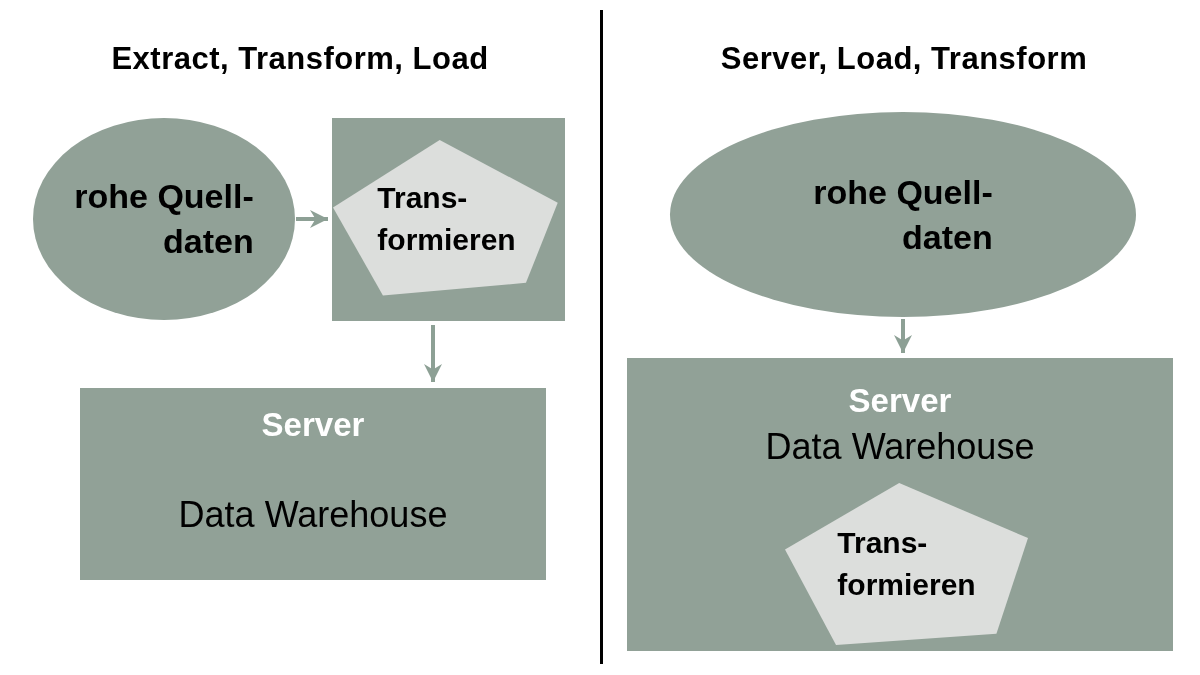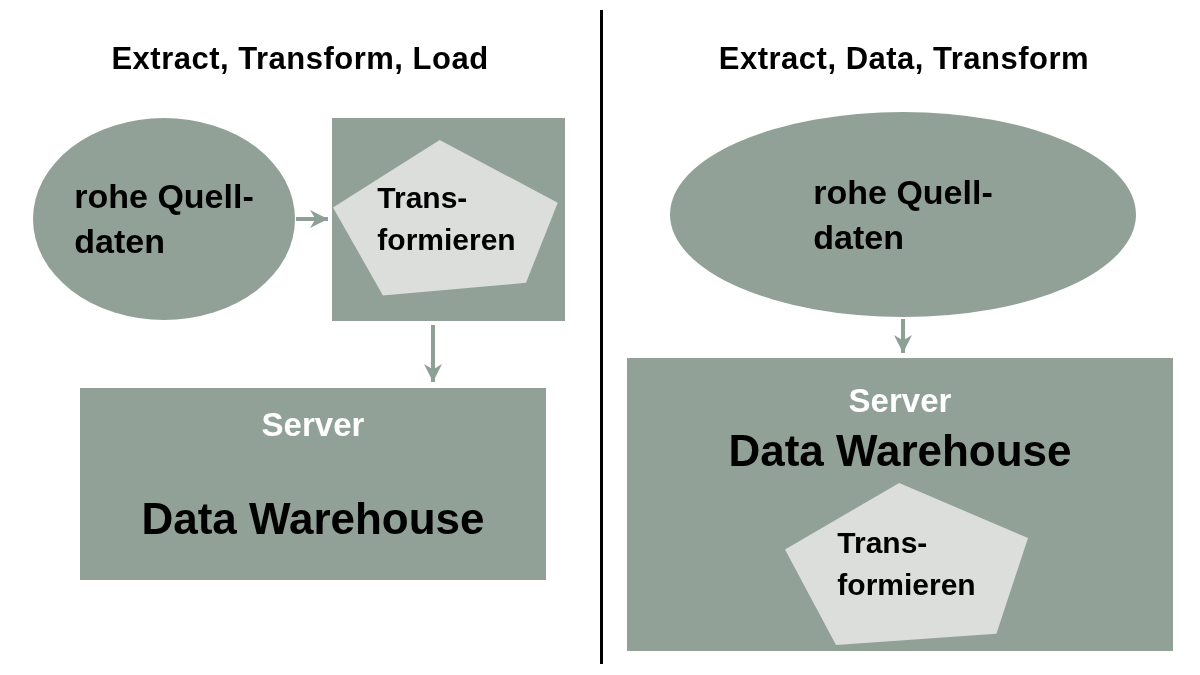--- a/index.html
+++ b/index.html
@@ -32,21 +32,21 @@
     font-size:31px;
     letter-spacing:.5px;
     color:var(--color-title-text,#000);
   }
   .ellipse{
     position:absolute;
     border-radius:50%;
     background:var(--color-shape-fill,#91A197);
     display:flex;flex-direction:column;
     align-items:center;justify-content:center;
-    text-align:left;
+    text-align:right;
   }
   .node-text{
     font-weight:bold;
     font-size:34px;
     line-height:1.32;
     color:var(--color-body-text,#000);
   }
   .square{
     position:absolute;
     background:var(--color-shape-fill,#91A197);
@@ -65,22 +65,22 @@
     position:absolute;
     background:var(--color-shape-fill,#91A197);
     text-align:center;
   }
   .server-title{
     font-weight:bold;
     font-size:33px;
     color:var(--color-server-label-text,#fff);
   }
   .server-subtitle{
-    font-weight:bold;
-    font-size:44px;
+    font-weight:normal;
+    font-size:36px;
     color:var(--color-body-text,#000);
   }
   .divider{
     position:absolute;
     background:var(--color-divider,#000);
   }
   .arrow-layer{
     position:absolute;left:0;top:0;width:1200px;height:675px;
     pointer-events:none;
   }
@@ -116,21 +116,21 @@
 
     <div class="server-rect" style="left:80px;top:388px;width:466px;height:192px;">
       <div class="server-title" style="margin-top:18px;">Server</div>
       <div class="server-subtitle" style="margin-top:50px;">Data Warehouse</div>
     </div>
   </section>
 
   <div class="divider" style="left:600px;top:10px;width:3px;height:654px;"></div>
 
   <section>
-    <h2 class="panel-title" style="left:608px;top:41px;width:592px;">Extract, Data, Transform</h2>
+    <h2 class="panel-title" style="left:608px;top:41px;width:592px;">Server, Load, Transform</h2>
 
     <div class="ellipse" style="left:670px;top:112px;width:466px;height:205px;">
       <div>
         <div class="node-text">rohe Quell-</div>
         <div class="node-text">daten</div>
       </div>
     </div>
 
     <div class="server-rect" style="left:627px;top:358px;width:546px;height:293px;">
       <div class="server-title" style="margin-top:24px;">Server</div>

